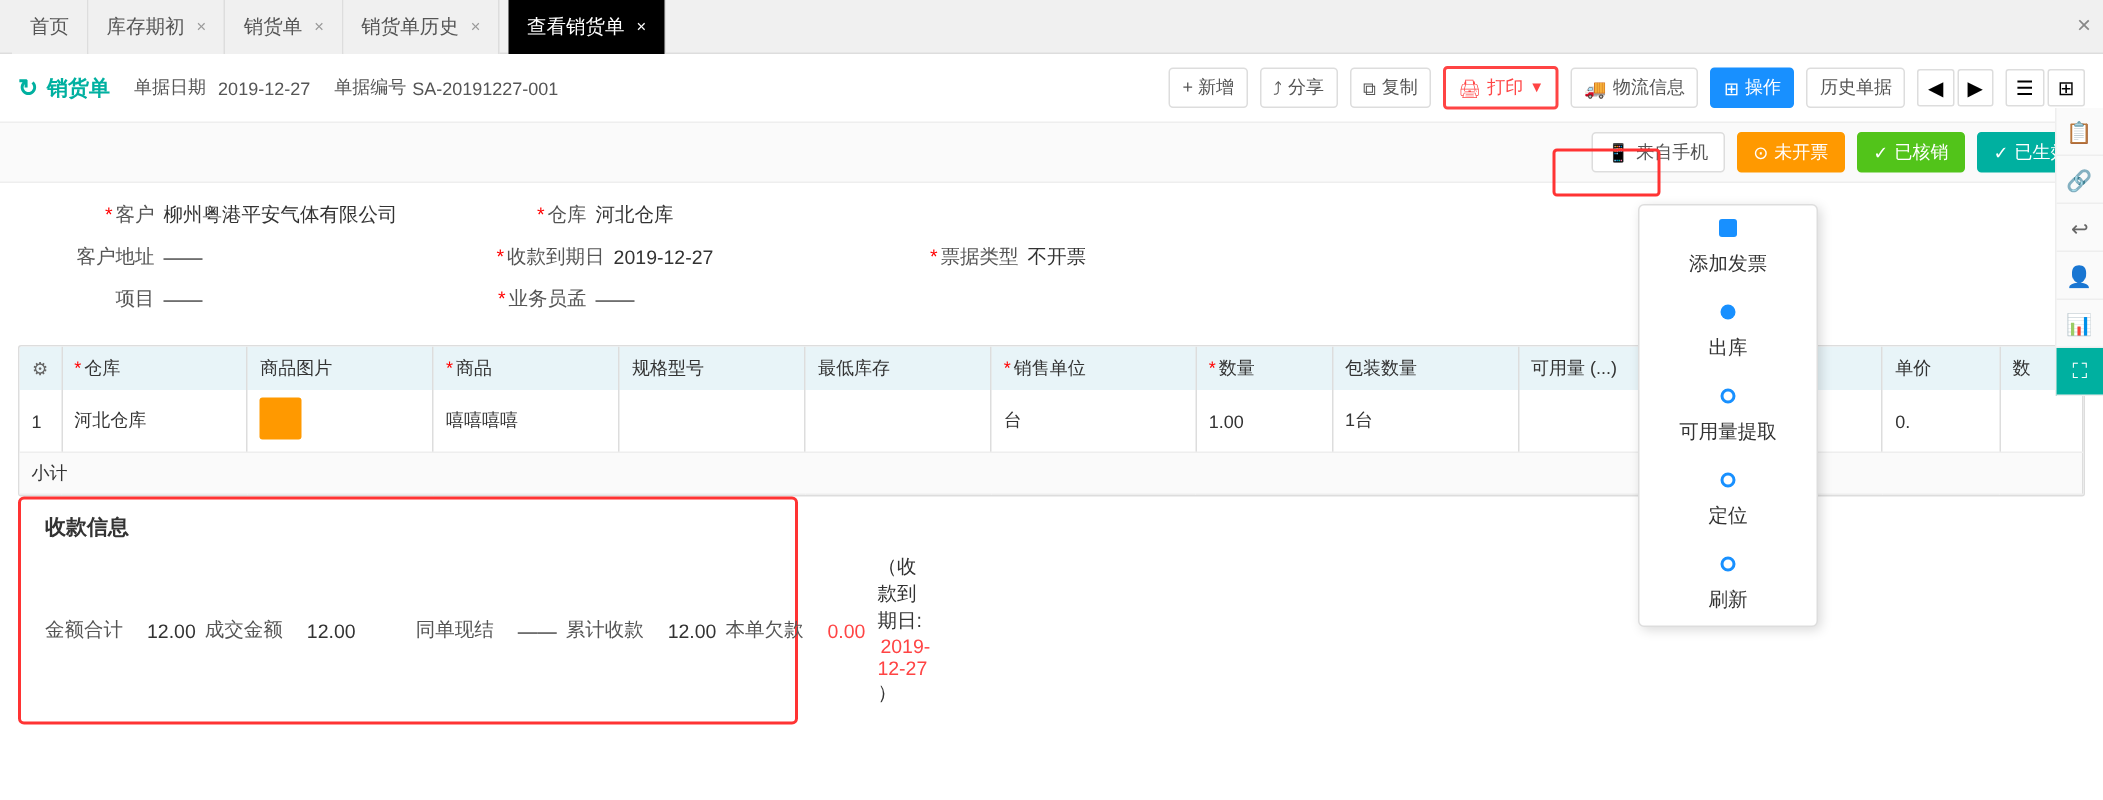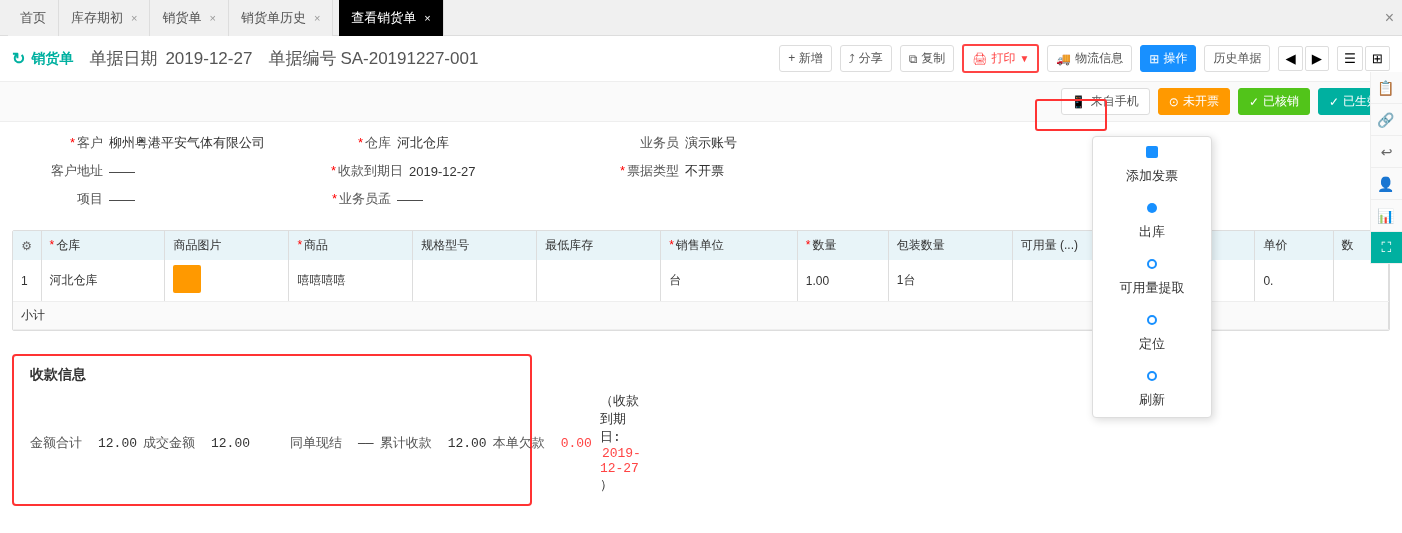--- a/index.html
+++ b/index.html
@@ -23,21 +23,21 @@
 
     
     .main { background: #fff; height: calc(533px - 36px); overflow: hidden; position: relative; }
 
     
     .doc-header {
       display: flex; align-items: center; padding: 8px 12px;
       border-bottom: 1px solid #eee; background: #fff; gap: 16px;
     }
     .doc-title { display: flex; align-items: center; gap: 6px; color: #00b0a0; font-weight: 600; font-size: 14px; }
-    .doc-meta { display: flex; align-items: center; gap: 16px; color: #555; font-size: 17px; }
+    .doc-meta { display: flex; align-items: center; gap: 16px; color: #555; font-size: 12px; }
     .doc-meta span { display: flex; align-items: center; gap: 4px; }
     .doc-actions { margin-left: auto; display: flex; align-items: center; gap: 8px; }
     .action-btn {
       display: flex; align-items: center; gap: 4px; padding: 4px 8px;
       border: 1px solid #ddd; border-radius: 3px; cursor: pointer; font-size: 12px;
       background: #fff; color: #555;
     }
     .action-btn.print-btn { border: 2px solid #ff4444; color: #ff4444; }
     .action-btn.ops-btn { background: #1890ff; color: #fff; border-color: #1890ff; }
     .nav-arrows { display: flex; gap: 2px; }
@@ -74,22 +74,22 @@
     th { padding: 6px 8px; text-align: left; border-right: 1px solid #ddd; font-weight: 500; white-space: nowrap; color: #333; }
     td { padding: 5px 8px; border-right: 1px solid #ddd; border-bottom: 1px solid #eee; }
     tr.subtotal { background: #fafafa; }
     .col-settings { width: 28px; text-align: center; }
     .gear-icon { cursor: pointer; color: #666; }
     .required-star { color: red; margin-right: 2px; }
     .product-thumb { width: 28px; height: 28px; background: #ff9900; display: inline-block; border-radius: 2px; }
 
     
     .bottom-info {
-      margin: 23px 12px; border: 2px solid #ff3333; border-radius: 4px;
-      padding: 10px 16px; background: #fff; max-width: 520px; font-family: Liberation Mono, monospace;
+      margin: 0 12px; border: 2px solid #ff3333; border-radius: 4px;
+      padding: 10px 16px; background: #fff; max-width: 520px;
     }
     .info-title { font-weight: 600; font-size: 14px; margin-bottom: 8px; }
     .info-rows { display: flex; gap: 40px; }
     .info-col { display: flex; flex-direction: row; gap: 6px; }
     .info-row { display: flex; align-items: center; gap: 8px; font-size: 13px; }
     .info-key { color: #555; min-width: 60px; }
     .info-val { color: #333; }
     .info-val.red { color: #ff4444; }
 
     
@@ -231,24 +231,20 @@
 
     <div class="form-area">
       <div class="form-row">
         <div class="form-field">
           <span class="form-label required">客户</span>
           <span class="form-value">柳州粤港平安气体有限公司</span>
         </div>
         <div class="form-field">
           <span class="form-label required">仓库</span>
           <span class="form-value">河北仓库</span>
-        </div>
-        <div class="form-field" style="min-width:200px;">
-          <span class="form-label">业务员</span>
-          <span class="form-value">演示账号</span>
         </div>
       </div>
       <div class="form-row">
         <div class="form-field">
           <span class="form-label">客户地址</span>
           <span class="form-value">——</span>
         </div>
         <div class="form-field">
           <span class="form-label required">收款到期日</span>
           <span class="form-value">2019-12-27</span>

